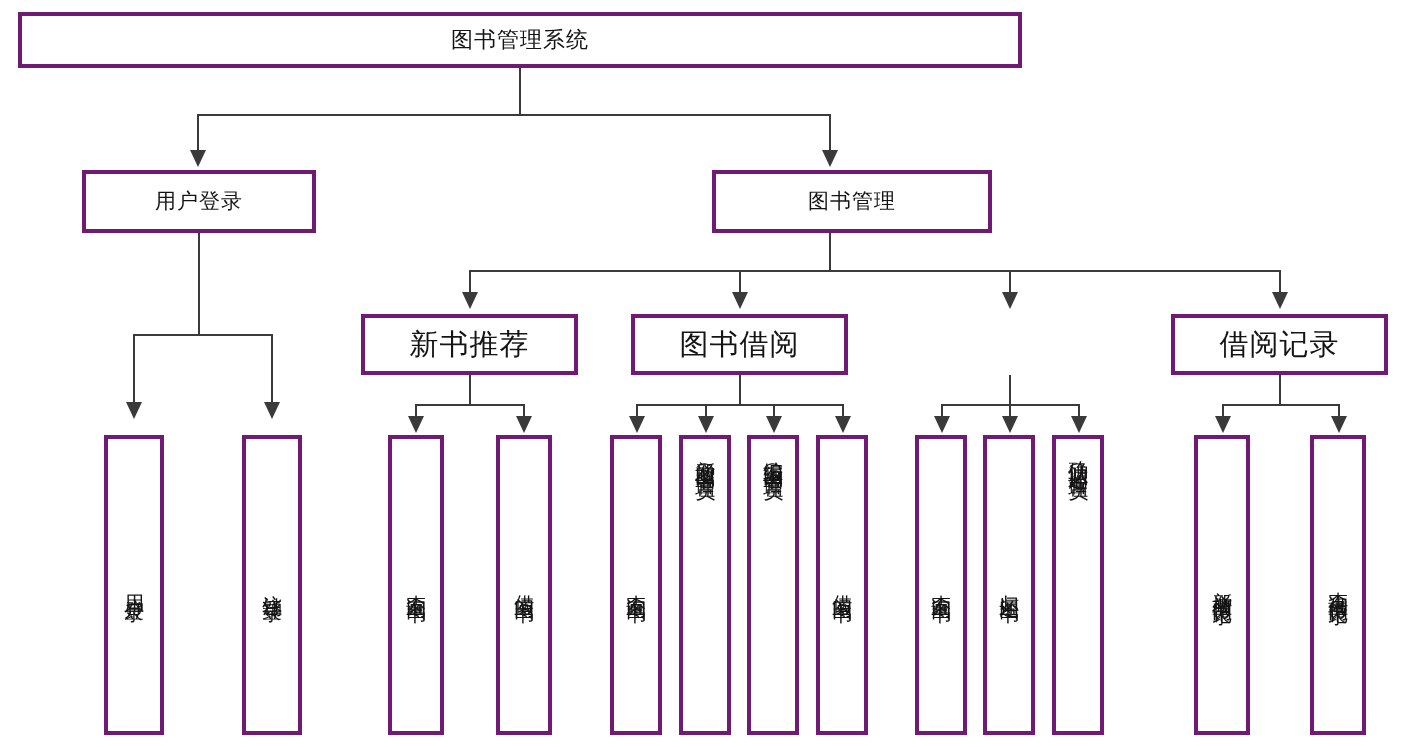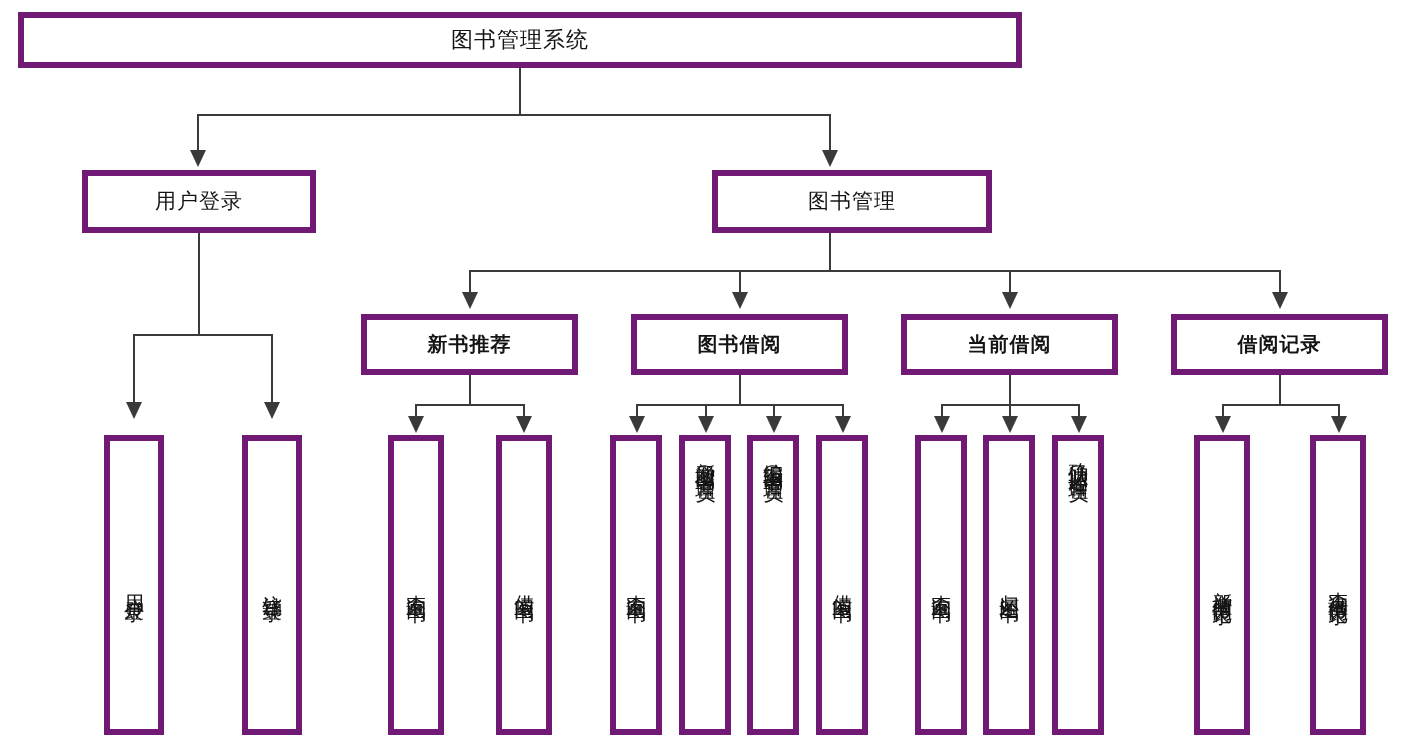--- a/index.html
+++ b/index.html
@@ -18,35 +18,35 @@
     height: 747px;
     background: #ffffff;
     overflow: hidden;
   }
 
   
   .node {
     position: absolute;
     box-sizing: border-box;
     background: #ffffff;
-    border: 6px solid #701a75;
+    border: 4px solid #701a75;
     display: flex;
     align-items: center;
     justify-content: center;
   }
   .node .label {
     font-size: 21px;
     line-height: 1.15;
     color: #141414;
     letter-spacing: 1px;
     white-space: nowrap;
   }
   .node.root .label { font-size: 22px; }
   .node.level2 .label { font-size: 21px; }
-  .node.level3 .label { font-size: 20px; font-weight: bold; }
+  .node.level3 .label { font-size: 29px; }
 
   
   .node.leaf {
     align-items: flex-start;
     justify-content: center;
     padding-top: 6px;
   }
   .node.leaf .label {
     writing-mode: vertical-rl;
     text-orientation: upright;
@@ -137,23 +137,20 @@
   <div class="arrow" style="left:1002px; top:292px;"></div>
 
   <div class="vline" style="left:1279px; top:270px; width:2px; height:24px;"></div>
   <div class="arrow" style="left:1272px; top:292px;"></div>
 
   <div class="node level3" style="left:361px; top:314px; width:217px; height:61px;">
     <span class="label">新书推荐</span>
   </div>
   <div class="node level3" style="left:631px; top:314px; width:217px; height:61px;">
     <span class="label">图书借阅</span>
-  </div>
-  <div class="node level3" style="left:901px; top:314px; width:217px; height:61px;">
-    <span class="label">当前借阅</span>
   </div>
   <div class="node level3" style="left:1171px; top:314px; width:217px; height:61px;">
     <span class="label">借阅记录</span>
   </div>
 
   <div class="vline" style="left:469px; top:375px; width:2px; height:30px;"></div>
   <div class="hline" style="left:415px; top:404px; width:110px; height:2px;"></div>
   <div class="vline" style="left:415px; top:404px; width:2px; height:14px;"></div>
   <div class="arrow" style="left:408px; top:416px;"></div>
   <div class="vline" style="left:523px; top:404px; width:2px; height:14px;"></div>

